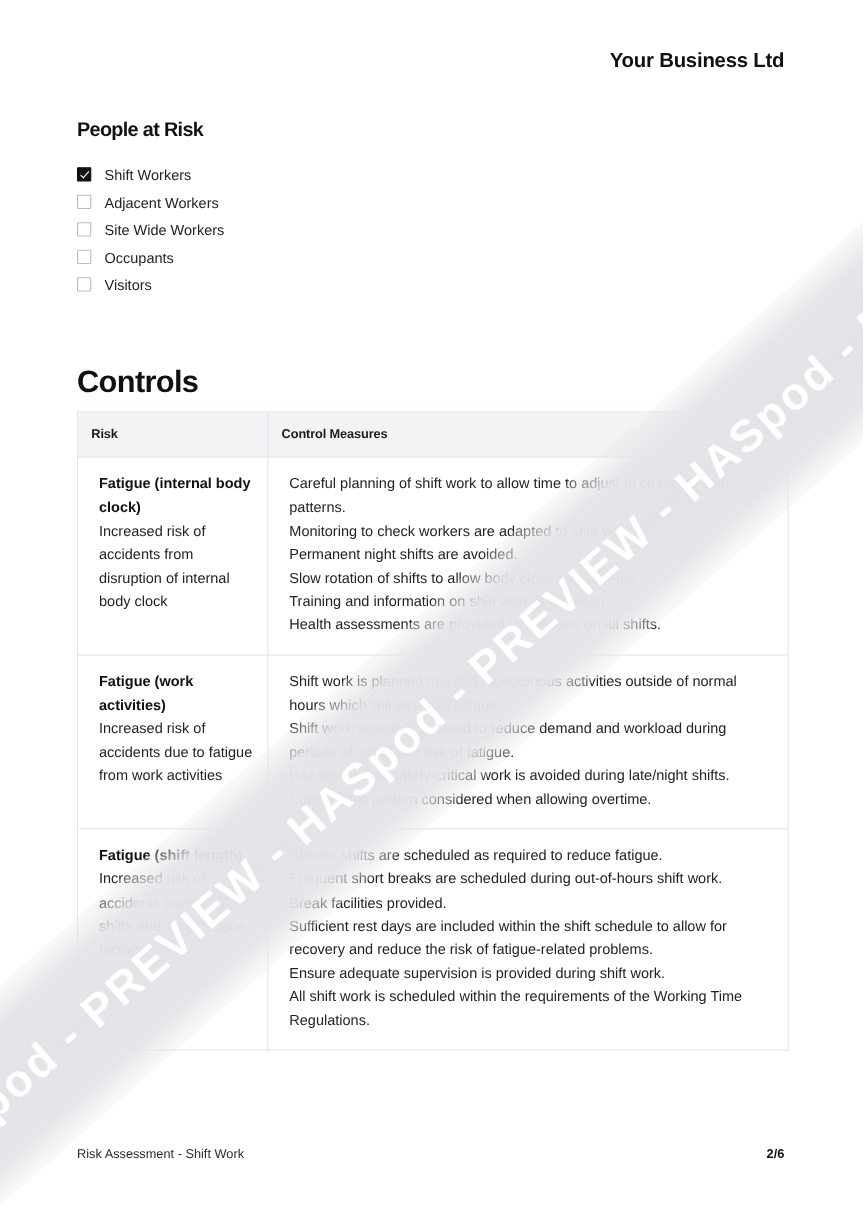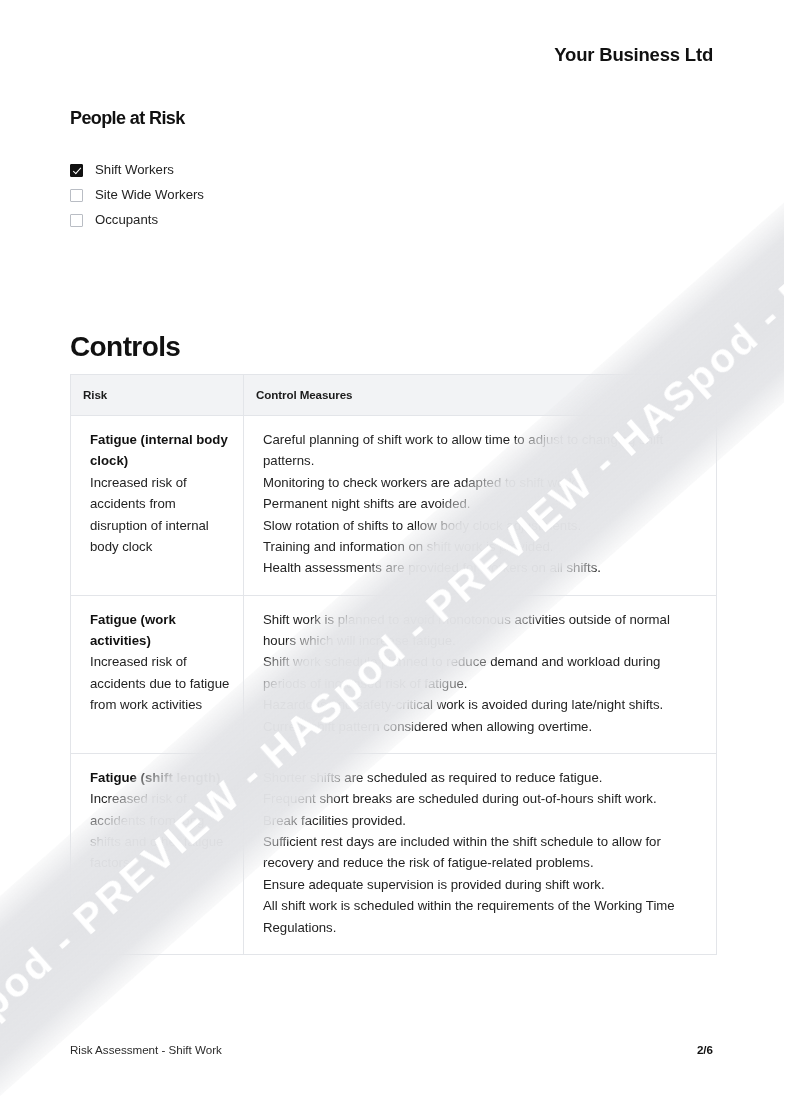--- a/index.html
+++ b/index.html
@@ -48,21 +48,21 @@
 
   
   #people-list {
     position: absolute;
     left: 70px;
     top: 152px;
     width: 330px;
   }
   .check-row {
     display: flex;
-    align-items: flex-end;
+    align-items: flex-start;
     height: 25px;
   }
   .checkbox {
     width: 13px;
     height: 13px;
     border: 1px solid #b9bdc4;
     border-radius: 1px;
     background: #ffffff;
     box-sizing: border-box;
     flex: 0 0 auto;
@@ -203,25 +203,33 @@
 
     <div class="section-heading" id="heading-people">People at Risk</div>
 
     <div id="people-list">
         <div class="check-row">
           <span class="checkbox checked"></span>
           <span class="check-label">Shift Workers</span>
         </div>
         <div class="check-row">
           <span class="checkbox"></span>
+          <span class="check-label">Adjacent Workers</span>
+        </div>
+        <div class="check-row">
+          <span class="checkbox"></span>
           <span class="check-label">Site Wide Workers</span>
         </div>
         <div class="check-row">
           <span class="checkbox"></span>
           <span class="check-label">Occupants</span>
+        </div>
+        <div class="check-row">
+          <span class="checkbox"></span>
+          <span class="check-label">Visitors</span>
         </div>
       </div>
 
     <div class="section-heading" id="heading-controls">Controls</div>
 
     <table id="controls-table">
       <colgroup>
         <col class="col-risk">
         <col class="col-controls">
       </colgroup>

